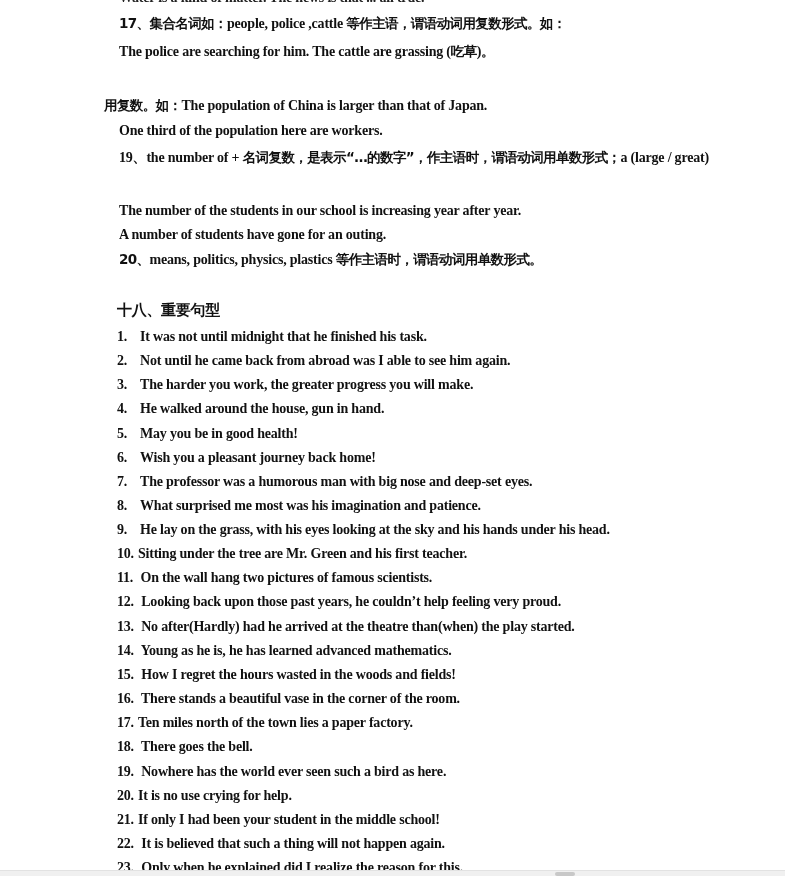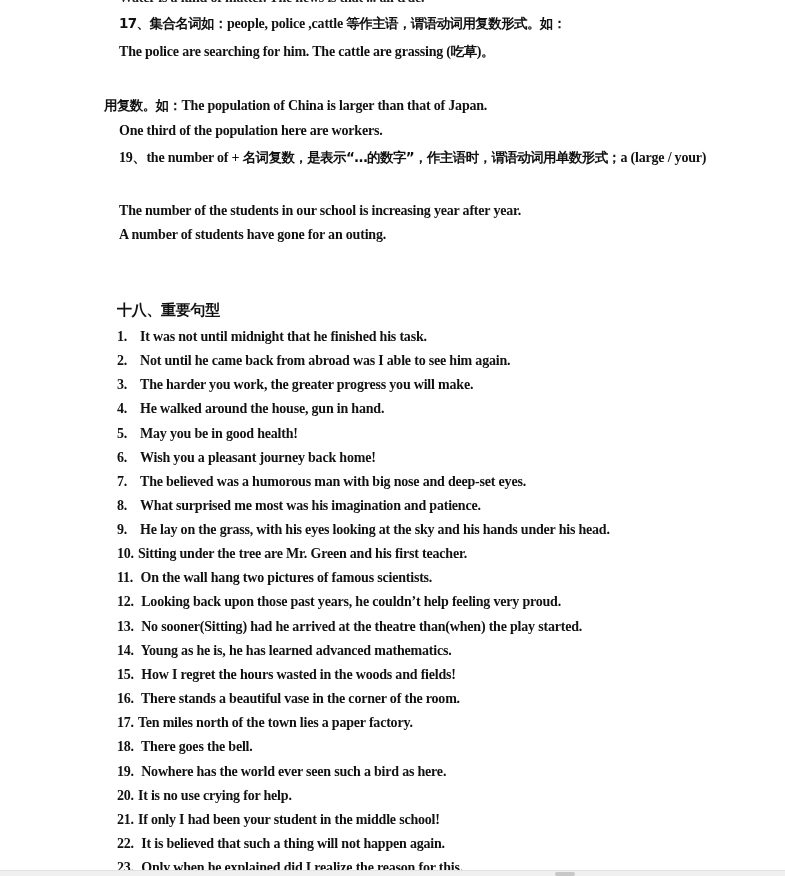--- a/index.html
+++ b/index.html
@@ -85,42 +85,45 @@
   <div class="line" style="top:42px;left:106px;">
     <span>The police are searching for him.        The cattle are grassing (</span><span class="cn">吃草</span><span>)</span><span class="cn">。</span>
   </div>
 
   <div class="line" style="top:96px;left:91px;">
     <span class="cn">用复数。如：</span><span>The population of China is larger than that of Japan.</span>
   </div>
   <div class="line" style="top:122px;left:106px;">One third of the population here are workers.</div>
 
   <div class="line" style="top:148px;left:106px;">
-    <span>19、the number of + </span><span class="cn">名词复数，是表示“…的数字”，作主语时，谓语动词用单数形式；</span><span>a (large / your)</span>
+    <span>19、the number of + </span><span class="cn">名词复数，是表示“…的数字”，作主语时，谓语动词用单数形式；</span><span>a (large / great)</span>
   </div>
   <div class="line" style="top:202px;left:106px;">The number of the students in our school is increasing year after year.</div>
   <div class="line" style="top:226px;left:106px;">A number of students have gone for an outing.</div>
 
+  <div class="line" style="top:250px;left:106px;">
+    <span class="cn">20、</span><span>means, politics, physics, plastics </span><span class="cn">等作主语时，谓语动词用单数形式。</span>
+  </div>
 
   <div class="line heading" style="top:301px;left:104px;">十八、重要句型</div>
 
   <div>
     <div class="line" style="top:328px;left:104px;"><span class="num w1">1.</span><span>It was not until midnight that he finished his task.</span></div>
     <div class="line" style="top:352px;left:104px;"><span class="num w1">2.</span><span>Not until he came back from abroad was I able to see him again.</span></div>
     <div class="line" style="top:376px;left:104px;"><span class="num w1">3.</span><span>The harder you work, the greater progress you will make.</span></div>
     <div class="line" style="top:400px;left:104px;"><span class="num w1">4.</span><span>He walked around the house, gun in hand.</span></div>
     <div class="line" style="top:425px;left:104px;"><span class="num w1">5.</span><span>May you be in good health!</span></div>
     <div class="line" style="top:449px;left:104px;"><span class="num w1">6.</span><span>Wish you a pleasant journey back home!</span></div>
-    <div class="line" style="top:473px;left:104px;"><span class="num w1">7.</span><span>The believed was a humorous man with big nose and deep-set eyes.</span></div>
+    <div class="line" style="top:473px;left:104px;"><span class="num w1">7.</span><span>The professor was a humorous man with big nose and deep-set eyes.</span></div>
     <div class="line" style="top:497px;left:104px;"><span class="num w1">8.</span><span>What surprised me most was his imagination and patience.</span></div>
     <div class="line" style="top:521px;left:104px;"><span class="num w1">9.</span><span>He lay on the grass, with his eyes looking at the sky and his hands under his head.</span></div>
     <div class="line" style="top:545px;left:104px;"><span class="num w2">10.</span><span>Sitting under the tree are Mr. Green and his first teacher.</span></div>
     <div class="line" style="top:569px;left:104px;"><span class="num w2">11.</span><span> On the wall hang two pictures of famous scientists.</span></div>
     <div class="line" style="top:593px;left:104px;"><span class="num w2">12.</span><span> Looking back upon those past years, he couldn’t help feeling very proud.</span></div>
-    <div class="line" style="top:618px;left:104px;"><span class="num w2">13.</span><span> No sooner(Sitting) had he arrived at the theatre than(when) the play started.</span></div>
+    <div class="line" style="top:618px;left:104px;"><span class="num w2">13.</span><span> No after(Hardly) had he arrived at the theatre than(when) the play started.</span></div>
     <div class="line" style="top:642px;left:104px;"><span class="num w2">14.</span><span> Young as he is, he has learned advanced mathematics.</span></div>
     <div class="line" style="top:666px;left:104px;"><span class="num w2">15.</span><span> How I regret the hours wasted in the woods and fields!</span></div>
     <div class="line" style="top:690px;left:104px;"><span class="num w2">16.</span><span> There stands a beautiful vase in the corner of the room.</span></div>
     <div class="line" style="top:714px;left:104px;"><span class="num w2">17.</span><span>Ten miles north of the town lies a paper factory.</span></div>
     <div class="line" style="top:738px;left:104px;"><span class="num w2">18.</span><span> There goes the bell.</span></div>
     <div class="line" style="top:763px;left:104px;"><span class="num w2">19.</span><span> Nowhere has the world ever seen such a bird as here.</span></div>
     <div class="line" style="top:787px;left:104px;"><span class="num w2">20.</span><span>It is no use crying for help.</span></div>
     <div class="line" style="top:811px;left:104px;"><span class="num w2">21.</span><span>If only I had been your student in the middle school!</span></div>
     <div class="line" style="top:835px;left:104px;"><span class="num w2">22.</span><span> It is believed that such a thing will not happen again.</span></div>
     <div class="line" style="top:859px;left:104px;"><span class="num w2">23.</span><span> Only when he explained did I realize the reason for this.</span></div>

